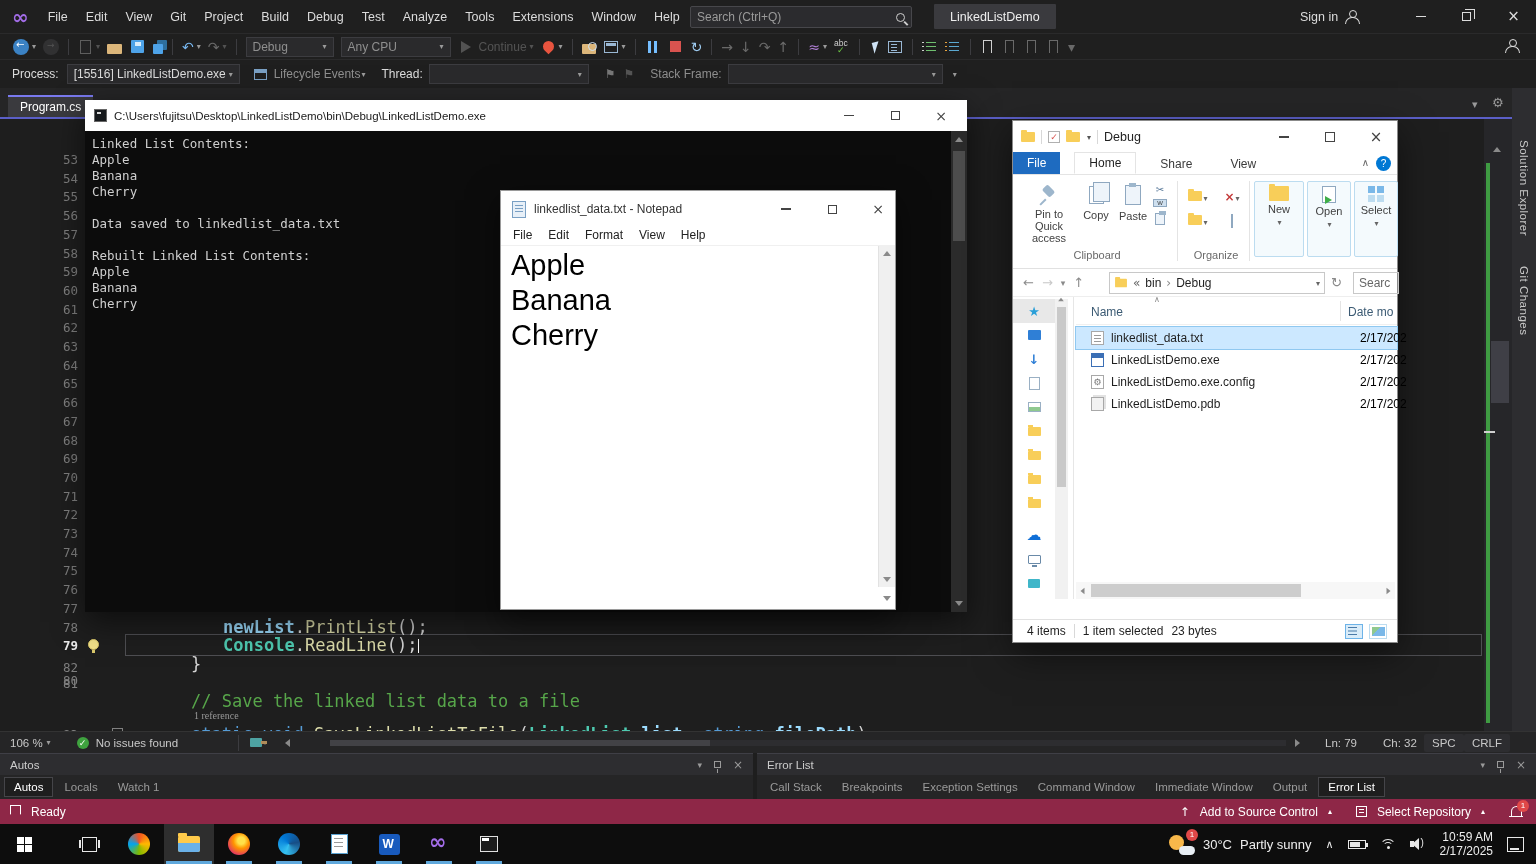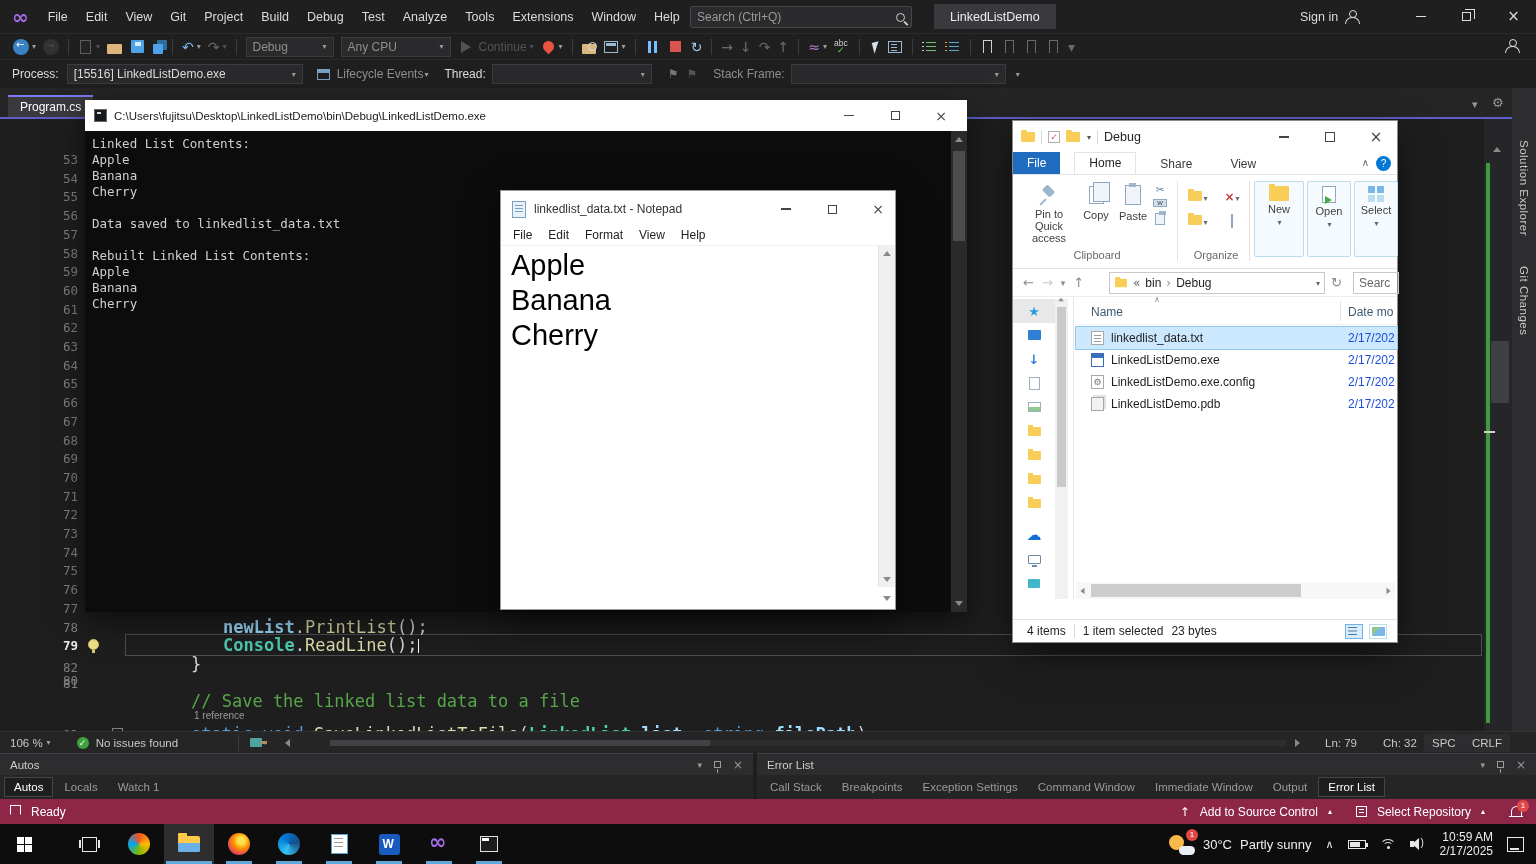--- a/index.html
+++ b/index.html
@@ -237,21 +237,21 @@
 .xsi-network{width:12px;height:9px;background:#3fb6c9;border-radius:1px}
 #xp-sidescroll{position:absolute;left:42px;top:2px;width:13px;bottom:0;background:#f1f1f1}
 #xp-sidethumb{position:absolute;left:2px;top:8px;width:9px;height:180px;background:#c9c9c9}
 #xp-divider{position:absolute;left:60px;top:0;width:1px;bottom:0;background:#e6e6e6}
 #xp-headers{position:absolute;left:63px;right:0;top:0;height:28px;border-bottom:1px solid #f0f0f0;font-size:12px;color:#3b5a73}
 #xp-files{position:absolute;left:63px;right:0;top:30px}
 .xrow{height:22px;display:flex;align-items:center;position:relative;font-size:12px;color:#1f1f1f}
 .xrow.sel{background:#cce8ff;outline:1px solid #90c8f0}
 .fi{position:absolute;left:15px;width:13px;height:14px}
 .fname{position:absolute;left:35px;white-space:nowrap}
-.fdate{position:absolute;left:272px;color:#1d4ed8;white-space:nowrap}
+.fdate{position:absolute;left:284px;color:#000000;white-space:nowrap}
 .fi-txt{background:#fff;border:1px solid #a8a8a8}
 .fi-txt::after{content:"";position:absolute;left:2px;top:3px;width:7px;height:1px;background:#9a9a9a;box-shadow:0 3px 0 #9a9a9a,0 6px 0 #9a9a9a}
 .fi-exe{border:1.4px solid #3b6fb5;background:#fff}
 .fi-exe::after{content:"";position:absolute;left:0;top:0;right:0;height:4px;background:#3b6fb5}
 .fi-config{background:#fff;border:1px solid #a8a8a8}
 .fi-config::after{content:"⚙";position:absolute;left:1.5px;top:1px;font-size:9px;color:#777;font-family:"DejaVu Sans",sans-serif}
 .fi-pdb{background:#f2f2f2;border:1px solid #a8a8a8;box-shadow:2px -2px 0 #e2e2e2}
 #xp-hscroll{position:absolute;left:63px;right:2px;bottom:43px;height:17px;background:#f7f7f7;z-index:2}
 #xp-hthumb{position:absolute;left:15px;top:2px;width:210px;height:13px;background:#cdcdcd}
 #xp-status{position:absolute;left:0;right:0;bottom:0;height:23px;background:#fff;border-top:1px solid #e1e1e1;display:flex;align-items:center;font-size:12px;color:#1f1f1f;gap:8px;padding-left:14px}
@@ -474,21 +474,21 @@
         <span class="shp s-bookmark"></span>
       </span>
       <span class="tb-btn dim">
         <span class="tb-glyph">▾</span>
       </span>
     </div>
   <div id="live-share" class="person" style="position:absolute;right:18px;top:39px"></div>
 
   <div id="vs-procbar">
     <span style="margin-left:12px">Process:</span>
-    <span class="pb-combo" style="width:236px;margin-left:8px">
+    <span class="pb-combo" style="width:173px;margin-left:8px">
       <span>[15516] LinkedListDemo.exe</span>
         <span class="tb-caret glyph">▾</span>
     </span>
     <span class="mini-win" style="margin-left:14px"></span>
     <span class="pb-dim" style="margin-left:7px">Lifecycle Events</span>
     <span class="tb-caret glyph">▾</span>
     <span style="margin-left:16px">Thread:</span>
     <span class="pb-combo" style="width:160px;margin-left:6px">
       <span></span>
         <span class="tb-caret glyph">▾</span>
@@ -560,21 +560,21 @@
         <div class="ln" style="top: 606px;">83</div>
       </div>
     <div id="codelayer">
         <div class="code-row" style="top: 499px; left: 223px;"><span class="tok-var">newList</span><span class="tok-pl">.</span><span class="tok-meth">PrintList</span><span class="tok-pl">();</span></div>
         <div class="code-row" style="top: 517px; left: 223px;"><span class="tok-cls">Console</span><span class="tok-pl">.</span><span class="tok-meth">ReadLine</span><span class="tok-pl">();</span><span class="caret-bar"></span></div>
         <div class="code-row" style="top: 536px; left: 191px;"><span class="tok-pl">}</span></div>
         <div class="code-row" style="top: 555px; left: 191px;"></div>
         <div class="code-row" style="top: 573px; left: 191px;"><span class="tok-com">// Save the linked list data to a file</span></div>
         <div class="code-row" style="top: 606px; left: 191px;"><span class="tok-kw">static</span><span class="tok-pl"> </span><span class="tok-kw">void</span><span class="tok-pl"> </span><span class="tok-meth">SaveLinkedListToFile</span><span class="tok-pl">(</span><span class="tok-cls">LinkedList</span><span class="tok-pl"> </span><span class="tok-var">list</span><span class="tok-pl">,</span><span class="tok-pl"> </span><span class="tok-kw">string</span><span class="tok-pl"> </span><span class="tok-var">filePath</span><span class="tok-pl">)</span></div>
       </div>
-    <div id="codelens" style="top: 591px;">1 reference</div>
+    <div id="codelens" style="top: 591px; font-family: Liberation Serif, serif;">1 reference</div>
     <div id="bulb" style="top: 520px;"></div>
     <div id="outline83" style="top: 609px;">−</div>
   </div>
 
   <div id="scrollcol">
     <span class="tri up" style="position:absolute;left:9px;top:28px"></span>
     <div id="ovgreen"></div>
     <div id="ovmark"></div>
     <div id="scrollthumb"></div>
   </div>

